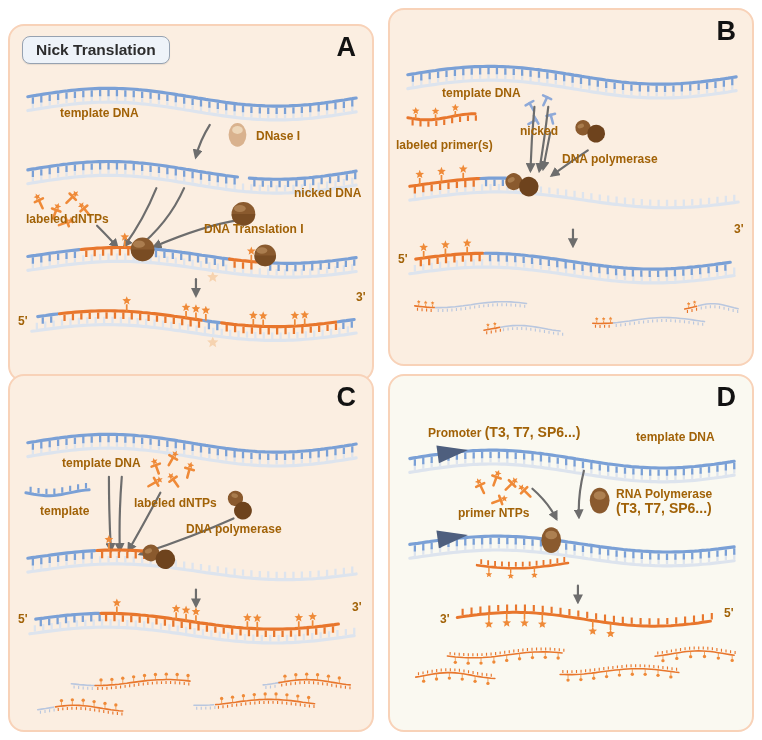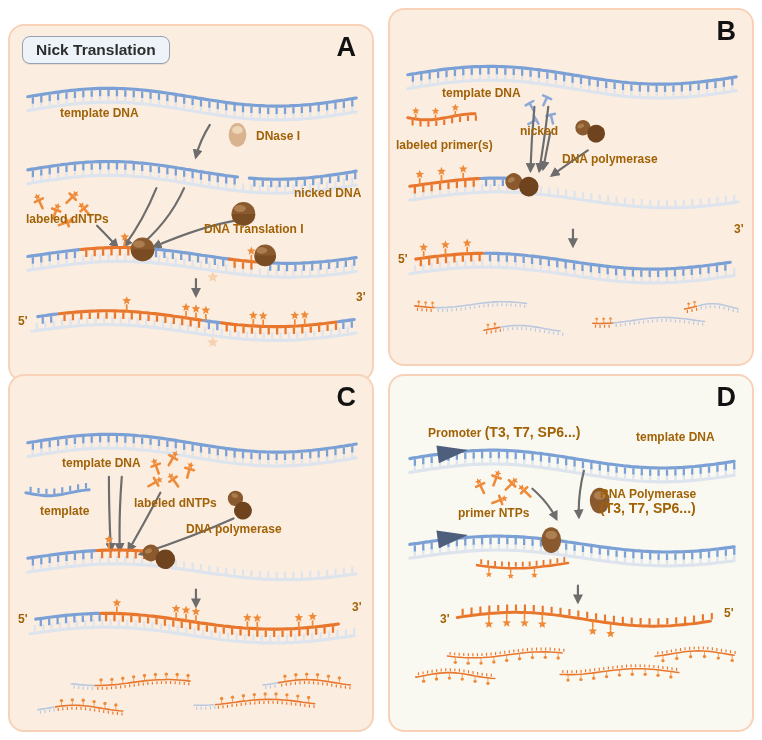--- a/index.html
+++ b/index.html
@@ -1770,18 +1770,18 @@
           <line x1="332" y1="279.75617091066147" x2="332" y2="283.75617091066147" stroke="#ef8a38" stroke-width="0.8"></line>
           <circle cx="332" cy="285.25617091066147" r="1.7" fill="#ef8a38"></circle>
           <line x1="346" y1="282.09089718668497" x2="346" y2="286.09089718668497" stroke="#ef8a38" stroke-width="0.8"></line>
           <circle cx="346" cy="287.59089718668497" r="1.7" fill="#ef8a38"></circle>
         </g>
       </svg>
     <div class="corner">D</div>
     <span class="lbl" style="left:38px;top:48px"><span>Promoter</span> <span class="sub">(T3, T7, SP6...)</span></span>
     <span class="lbl" style="left:246px;top:54px">template DNA</span>
     <span class="lbl" style="left:68px;top:130px">primer NTPs</span>
-    <span class="lbl stack" style="left:210px;top:112px"><span>RNA Polymerase</span><br><span class="sub">(T3, T7, SP6...)</span></span>
+    <span class="lbl stack" style="left:226px;top:112px"><span>RNA Polymerase</span><br><span class="sub">(T3, T7, SP6...)</span></span>
     <span class="lbl prime" style="left:50px;top:236px">3'</span>
     <span class="lbl prime" style="left:334px;top:230px">5'</span>
   </section>
 
 </div>
 
 </body></html>

